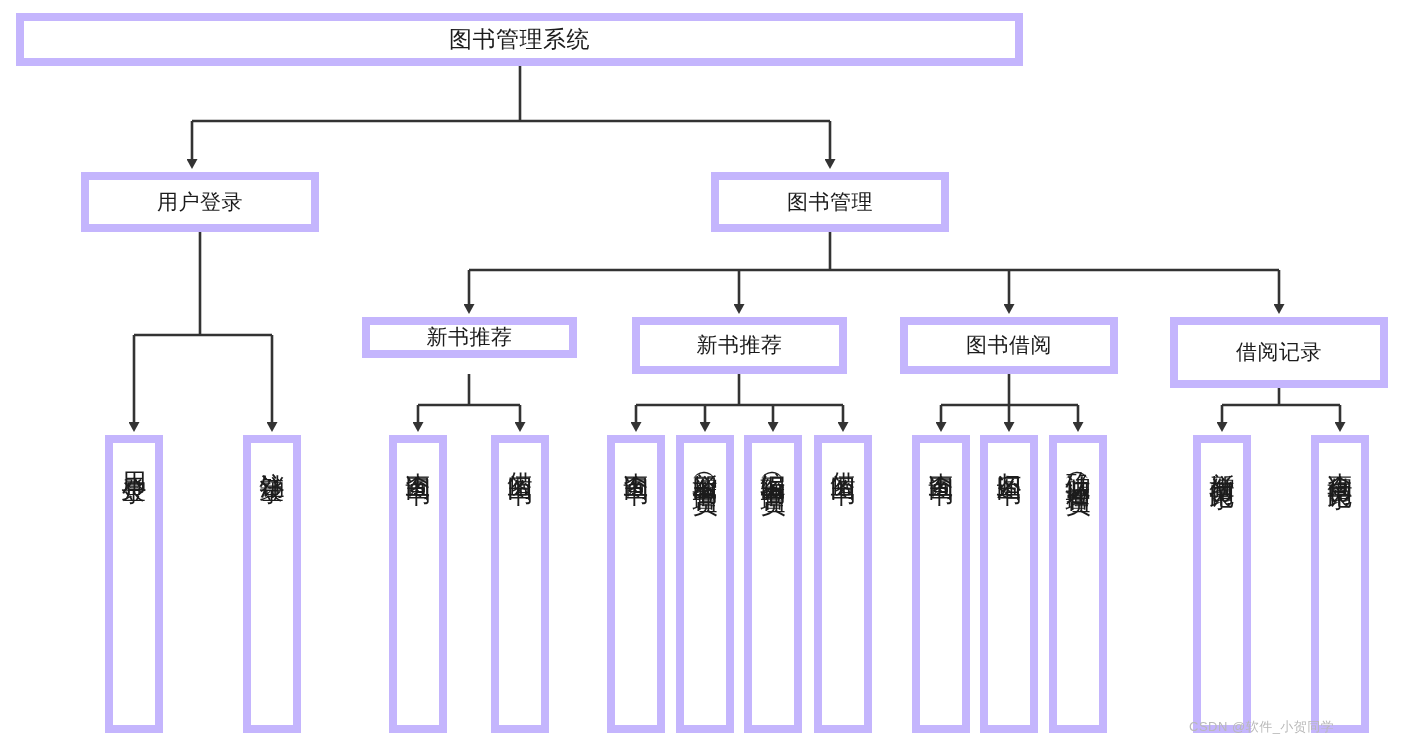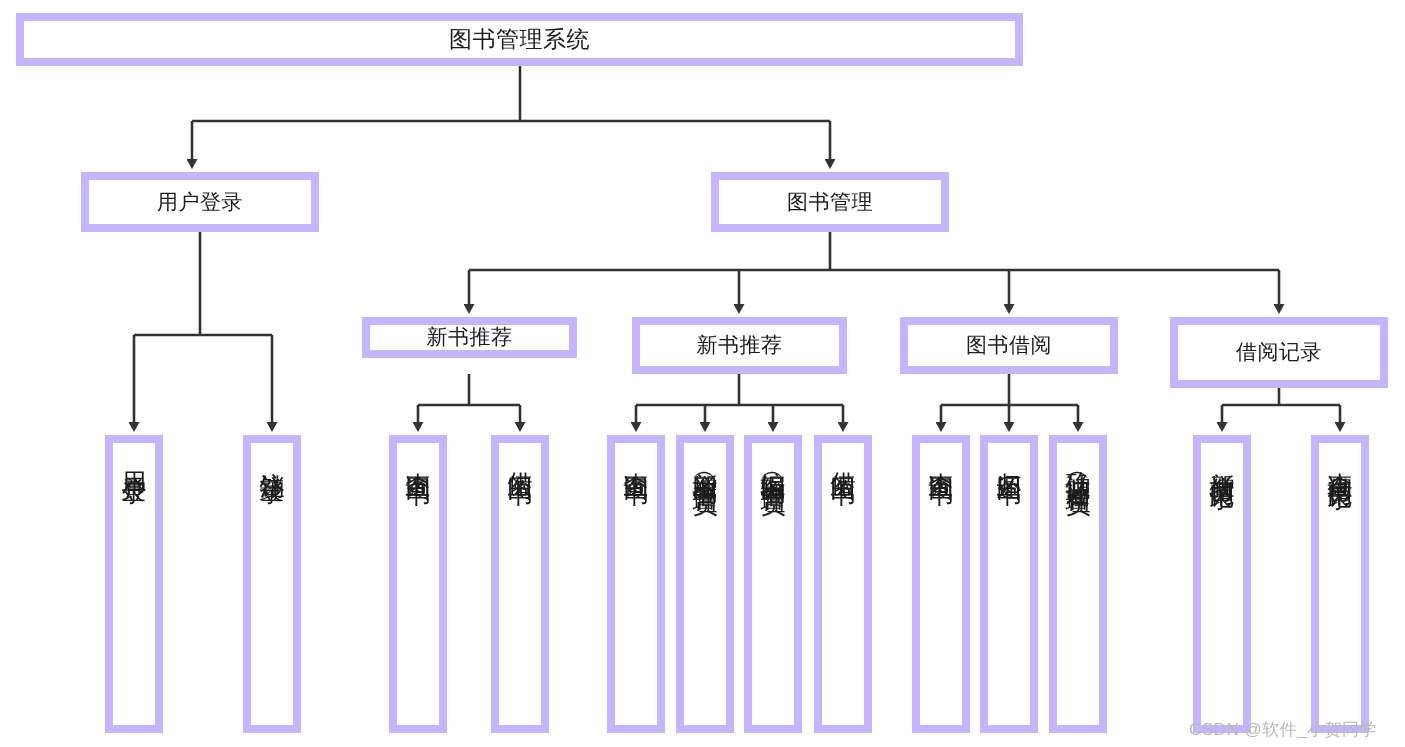--- a/index.html
+++ b/index.html
@@ -54,21 +54,21 @@
     letter-spacing: 3px;
     line-height: 1;
   }
   .node.title .node-label {
     font-size: 23px;
   }
   #watermark {
     position: absolute;
     left: 1189px;
     top: 718px;
-    font-size: 17px;
+    font-size: 13px;
     color: #b9b9b9;
     white-space: nowrap;
     letter-spacing: 0.5px;
   }
 </style>
 </head>
 <body>
 
 <div id="canvas">
 

